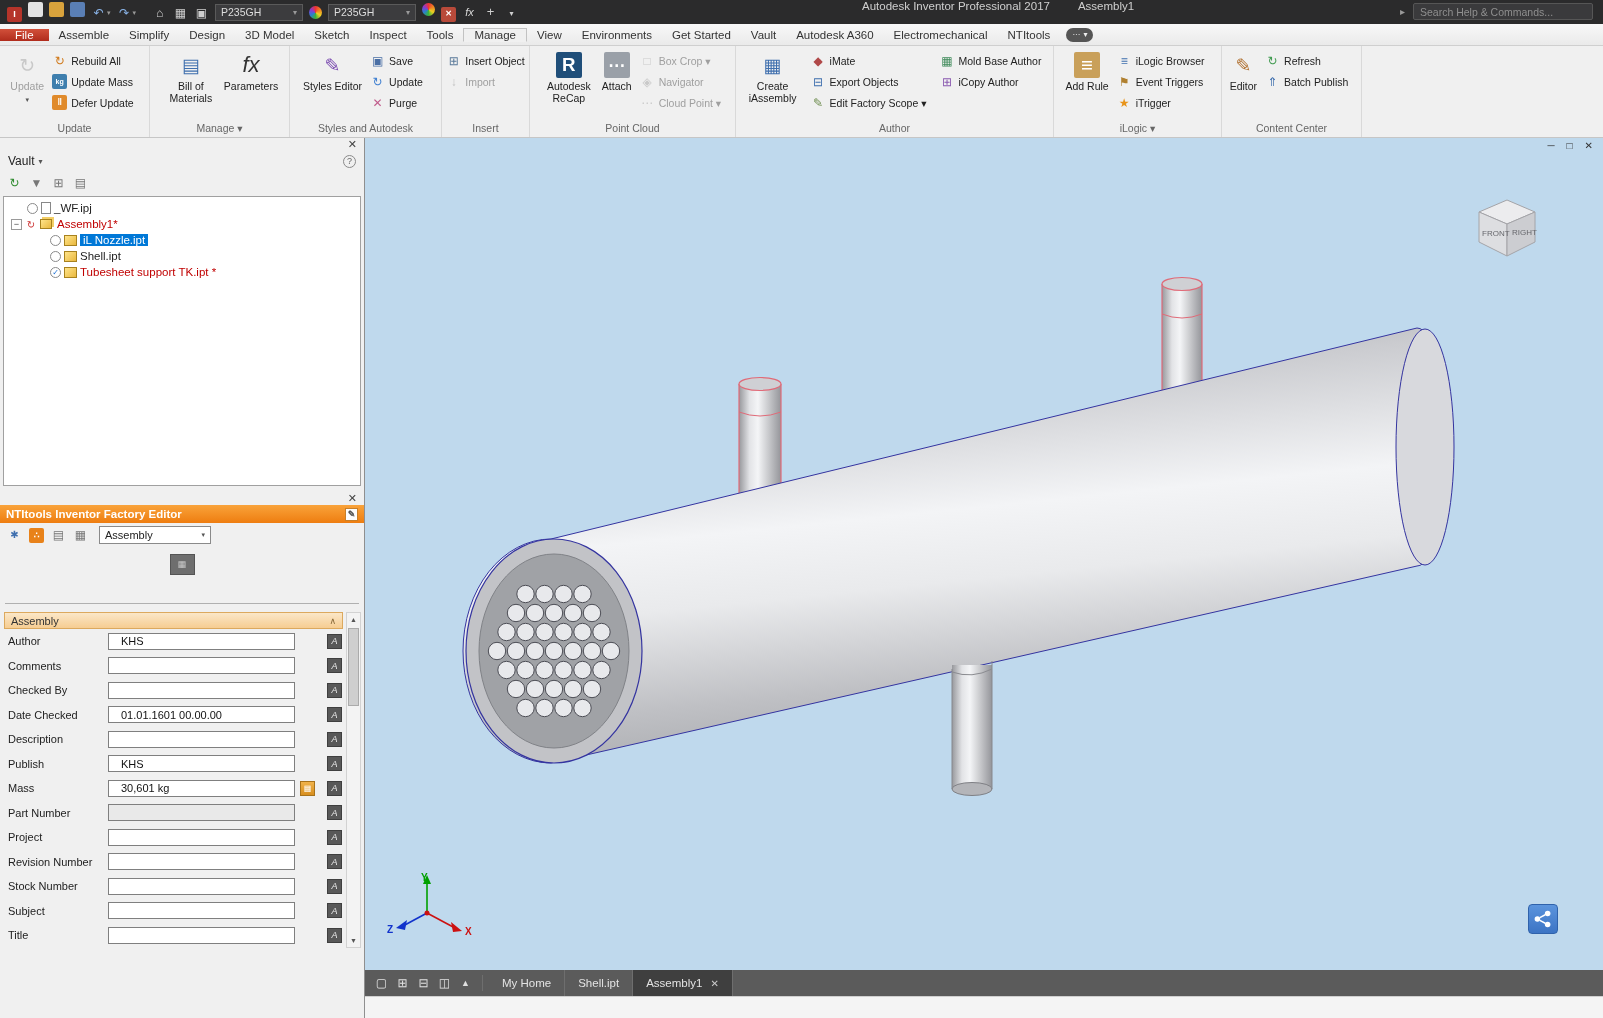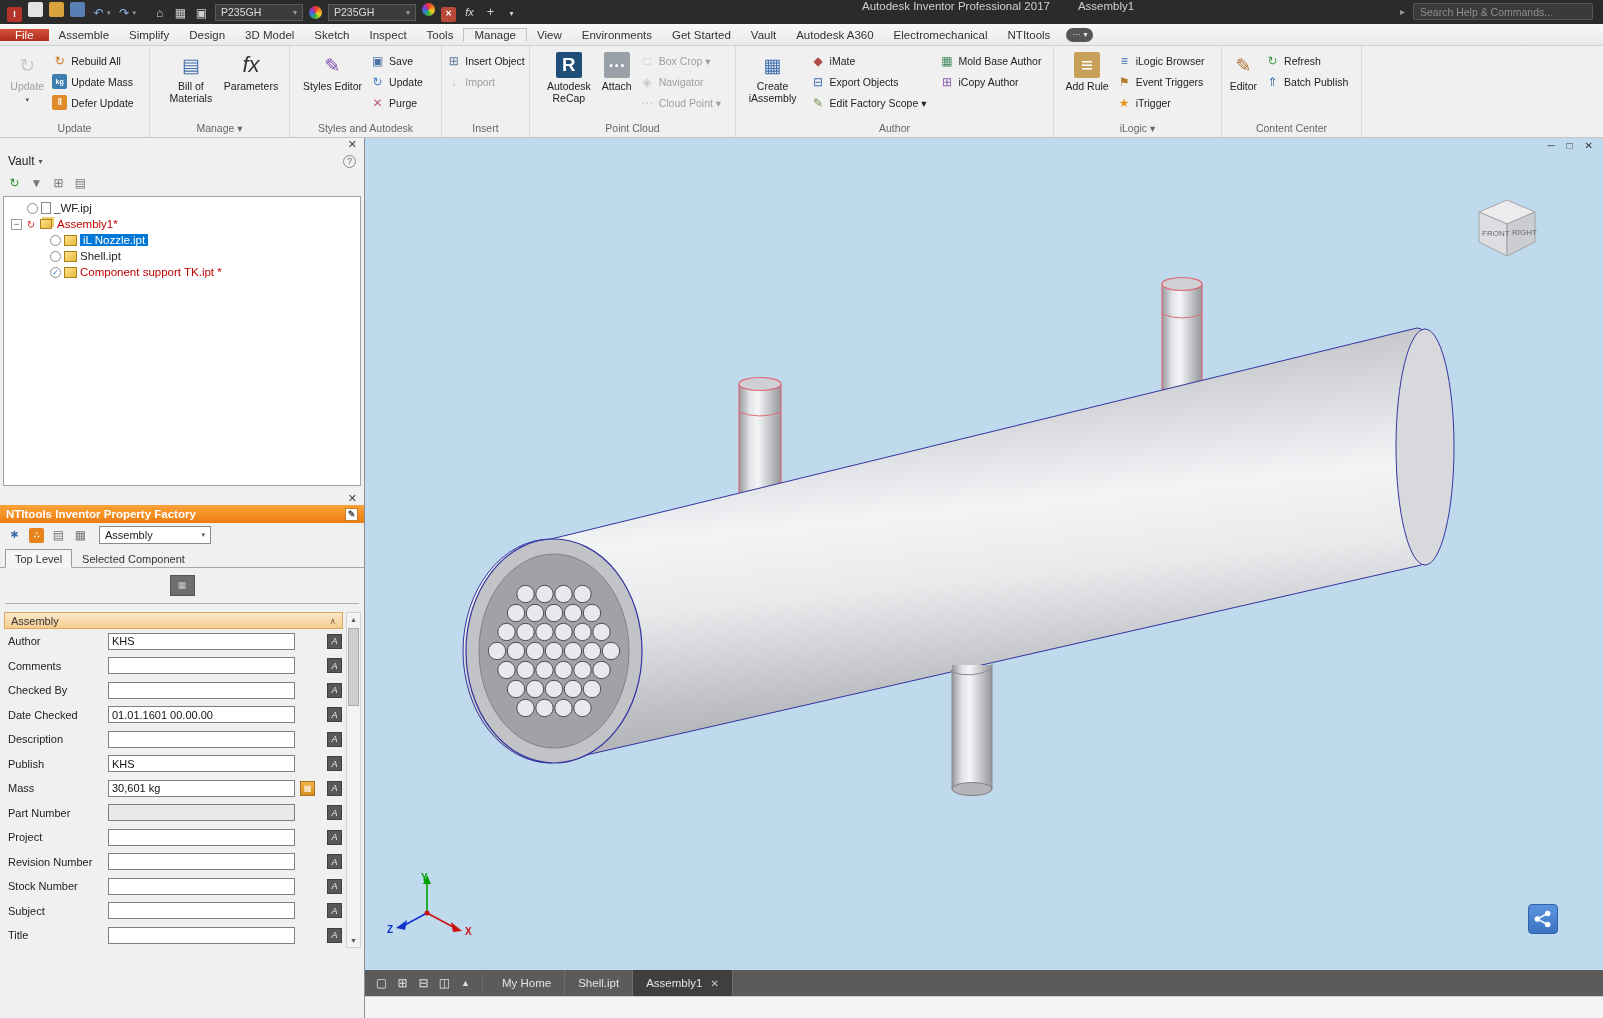--- a/index.html
+++ b/index.html
@@ -71,21 +71,21 @@
 .ptab{height:19px;padding:0 9px;display:flex;align-items:center;font-size:11px;margin-bottom:-1px;border:1px solid transparent;color:#333;cursor:default}
 .ptab.active{background:#f5f5f5;border-color:#9a9a9a;border-bottom-color:#f5f5f5}
 #prop-preview{height:34px;display:flex;align-items:center;justify-content:center}
 .pvbtn{width:25px;height:21px;background:#6e6e6e;border:1px solid #545454;color:#c9c9c9;font-size:9px;display:flex;align-items:center;justify-content:center}
 #prop-div{position:absolute;left:5px;right:5px;top:111px;border-top:1px solid #b0b0b0}
 #prop-body{position:absolute;left:4px;right:21px;top:120px}
 .psection{height:17px;background:linear-gradient(#fbe7c8,#f6cd92);border:1px solid #dca95e;display:flex;align-items:center;padding:0 6px;font-size:11px;color:#333}
 .psection .pin{margin-left:auto;color:#8a6a3a;font-size:9px}
 .prow{position:relative;height:24.5px;display:flex;align-items:center}
 .plab{width:104px;padding-left:4px;font-size:11px;color:#222;flex:none}
-.pinput{width:187px;height:17px;border:1px solid #7f7f7f;background:#fff;font-size:11px;padding:0 3px;font-family:inherit;color:#111}
+.pinput{width:187px;height:17px;border:1px solid #7f7f7f;background:#fff;font-size:11px;padding:0 12px;font-family:inherit;color:#111}
 .pinput.dis{background:#e9e9e9}
 .pabtn{position:absolute;right:1px;width:15px;height:15px;background:#585858;border:1px solid #3f3f3f;color:#eee;font-size:9px;font-style:italic;display:flex;align-items:center;justify-content:center}
 .punit{position:absolute;left:296px;width:15px;height:15px;background:linear-gradient(#f0b24a,#d88f1f);border:1px solid #a8721a;color:#fff;font-size:8px;display:flex;align-items:center;justify-content:center}
 #prop-scroll{position:absolute;right:3px;top:120px;bottom:70px;width:15px;background:#f3f3f3;border:1px solid #d2d2d2}
 .sarrow{position:absolute;left:0;width:13px;height:13px;font-size:7px;color:#555;display:flex;align-items:center;justify-content:center}
 #prop-thumb{position:absolute;left:1px;top:15px;width:11px;height:78px;background:#cfcfcf;border:1px solid #ababab}
 #prop-apply{position:absolute;left:4px;right:4px;bottom:24px;height:23px;background:linear-gradient(#f6f6f6,#dedede);border:1px solid #b5b5b5;color:#9b9b9b;display:flex;align-items:center;justify-content:center;font-size:11.5px}
 
 #viewport{position:absolute;left:365px;top:138px;width:1238px;height:880px}
 #canvas{position:absolute;left:0;right:0;top:0;height:832px;background:#bfd9ed;overflow:hidden}
@@ -412,31 +412,31 @@
             <span class="tlabel sel">iL Nozzle.ipt</span>
           </div>
           <div class="trow" style="padding-left: 46px;">
             <span class="tstate"></span>
             <span class="tpart"></span>
             <span class="tlabel">Shell.ipt</span>
           </div>
           <div class="trow" style="padding-left: 46px;">
             <span class="tstate">✓</span>
             <span class="tpart"></span>
-            <span class="tlabel red">Component support TK.ipt *</span>
+            <span class="tlabel red">Tubesheet support TK.ipt *</span>
           </div>
         </div>
     </div>
 
     <div id="proppanel">
       <div class="xrow">
           <span class="xbtn">✕</span>
         </div>
       <div id="prop-title">
-        <span>NTItools Inventor Property Factory</span>
+        <span>NTItools Inventor Factory Editor</span>
         <span class="pticon">✎</span>
       </div>
       <div id="prop-toolbar">
         <span id="prop-tool-icons" style="display:flex;gap:7px;align-items:center">
             <span class="tbtn">
               <span class="ic" style="color: rgb(63, 111, 174); font-size: 10px;">✱</span>
             </span>
             <span class="tbtn">
               <span class="ic boxed" style="background: rgb(232, 130, 26); font-size: 9px;">∴</span>
             </span>
@@ -445,24 +445,20 @@
             </span>
             <span class="tbtn">
               <span class="ic" style="color: rgb(119, 119, 119);">▦</span>
             </span>
           </span>
         <span id="prop-scope">
           <span>Assembly</span>
           <span class="qcaret">▾</span>
         </span>
       </div>
-      <div id="prop-tabs">
-          <div class="ptab active">Top Level</div>
-          <div class="ptab">Selected Component</div>
-        </div>
       <div id="prop-preview">
         <span class="pvbtn">▦</span>
       </div>
       <div id="prop-div"></div>
       <div id="prop-body">
         <div class="psection">
           <span>Assembly</span>
           <span class="pin">∧</span>
         </div>
         <div id="prop-rows">

